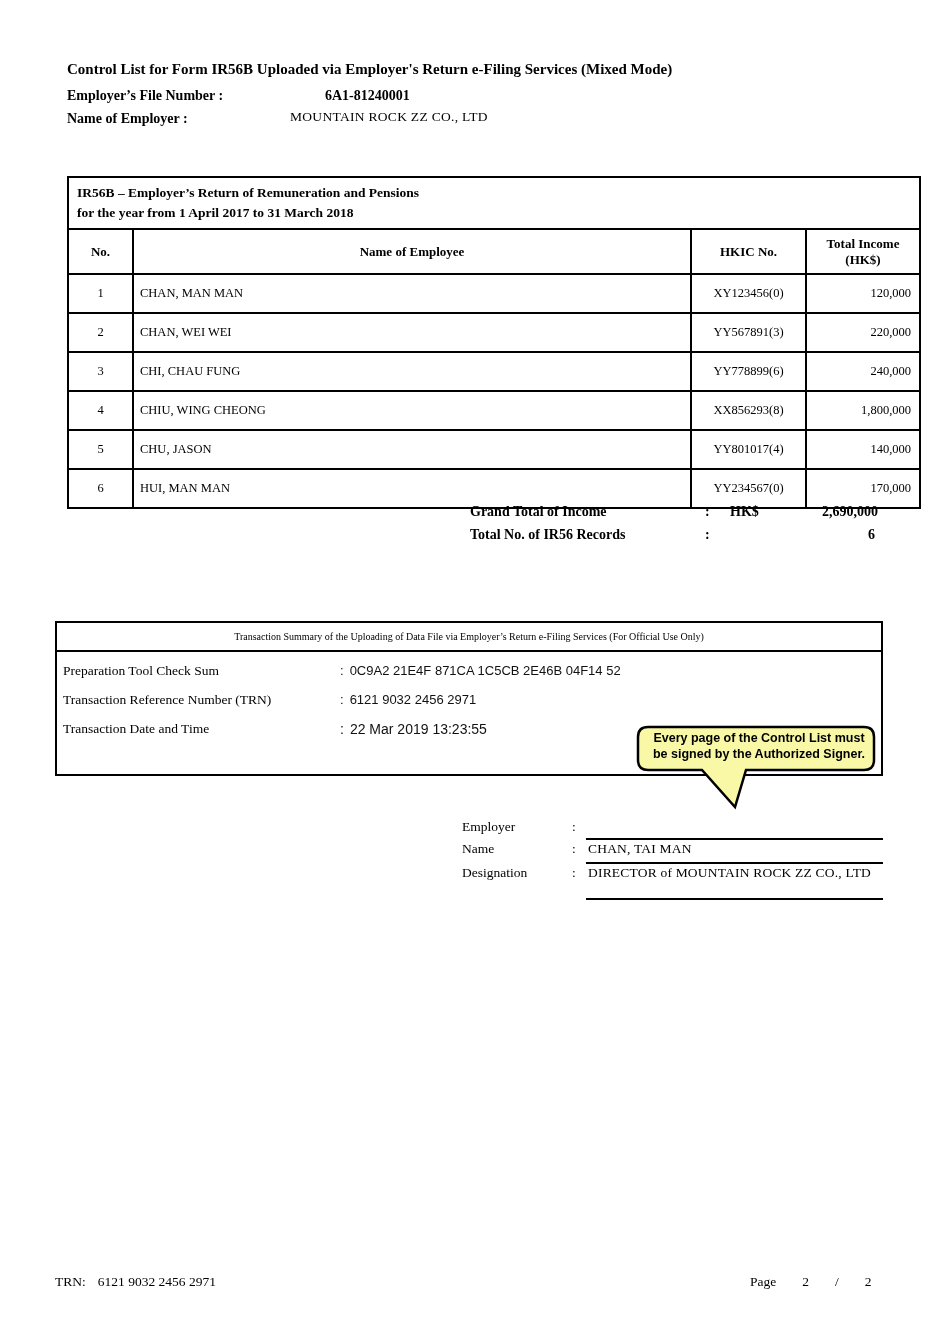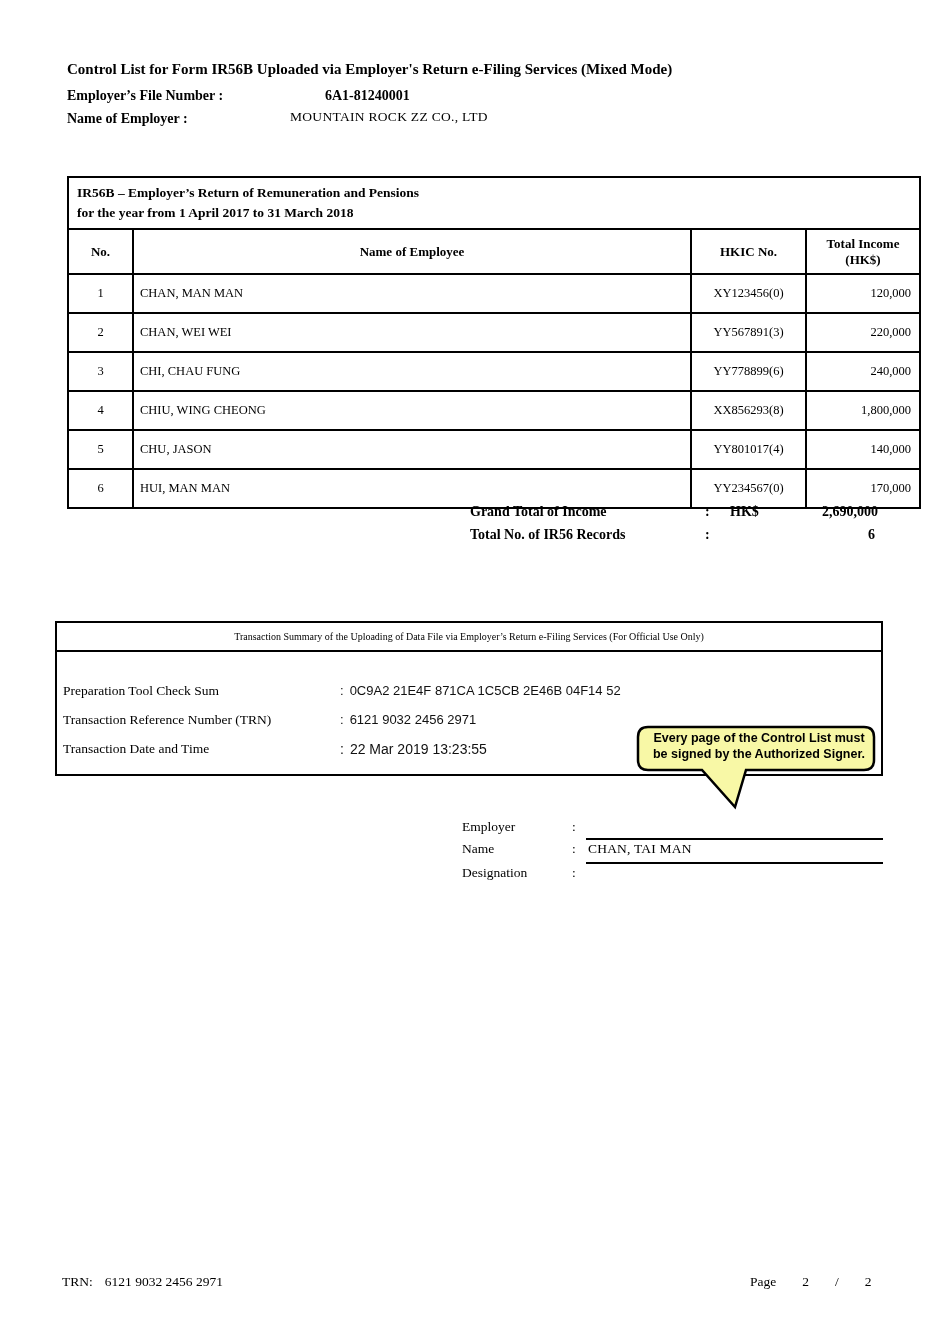--- a/index.html
+++ b/index.html
@@ -32,21 +32,21 @@
   .totals .trow{display:flex;height:23px;align-items:center;}
   .totals .tlabel{width:235px;}
   .totals .tcolon{width:25px;}
   .totals .tcur{width:50px;}
   .totals .tval{flex:1;text-align:right;}
 
   
   .txnbox{left:55px;top:621px;width:824px;height:151px;border:2.5px solid #000;}
   .txnhdr{height:27px;border-bottom:2.5px solid #000;display:flex;align-items:center;justify-content:center;
           font-size:10px;white-space:nowrap;}
-  .txnrows{padding:4px 0 0 6px;margin-top:20px;}
+  .txnrows{padding:4px 0 0 6px;}
   .txnrow{display:flex;height:29px;align-items:center;}
   .txnlabel{width:277px;font-size:13.5px;white-space:nowrap;}
   .txnval{font-family:"Liberation Sans",sans-serif;font-size:13px;color:#111;white-space:nowrap;}
   .txnval .cl{margin-right:6px;}
   .txnval-lg{font-size:14px;}
 
   
   .callout-svg{left:636px;top:725px;width:250px;height:85px;z-index:5;}
   .callout-text{left:646px;top:731px;width:226px;z-index:6;
     font-family:"Liberation Sans",sans-serif;font-size:12.5px;font-weight:bold;
@@ -57,21 +57,21 @@
   .sigrow{display:flex;align-items:flex-start;}
   .siglabel{width:110px;font-size:13.5px;line-height:17px;}
   .sigcolon{width:14px;font-size:13.5px;line-height:17px;}
   .sigline{flex:1;border-bottom:2px solid #000;font-size:13.5px;line-height:17px;
            letter-spacing:.2px;padding-left:2px;white-space:nowrap;}
   .sl1{height:20px;}
   .sl2{height:22px;}
   .sl3{height:34px;}
 
   
-  .foot-left{left:62px;top:1274px;font-size:13.5px;white-space:nowrap;}
+  .foot-left{left:55px;top:1274px;font-size:13.5px;white-space:nowrap;}
   .foot-left .gap{display:inline-block;width:12px;}
   .foot-right{left:750px;top:1274px;display:flex;column-gap:26px;font-size:13.5px;}
 </style>
 </head>
 <body>
 
 <div class="page">
 
   <div class="abs doc-title">Control List for Form IR56B Uploaded via Employer's Return e-Filing Services (Mixed Mode)</div>
   <div class="abs hdr-label" style="top:88px;">Employer’s File Number :</div>
@@ -188,20 +188,21 @@
       <span class="sigline sl1"></span>
     </div>
     <div class="sigrow">
       <span class="siglabel">Name</span>
       <span class="sigcolon">:</span>
       <span class="sigline sl2">CHAN, TAI MAN</span>
     </div>
     <div class="sigrow">
       <span class="siglabel">Designation</span>
       <span class="sigcolon">:</span>
+      <span class="sigline sl3">DIRECTOR of MOUNTAIN ROCK ZZ CO., LTD</span>
     </div>
   </div>
 
   <div class="abs foot-left">
     <span>TRN:</span><span class="gap"></span><span>6121 9032 2456 2971</span>
   </div>
   <div class="abs foot-right">
     <span>Page</span>
     <span>2</span>
     <span>/</span>

